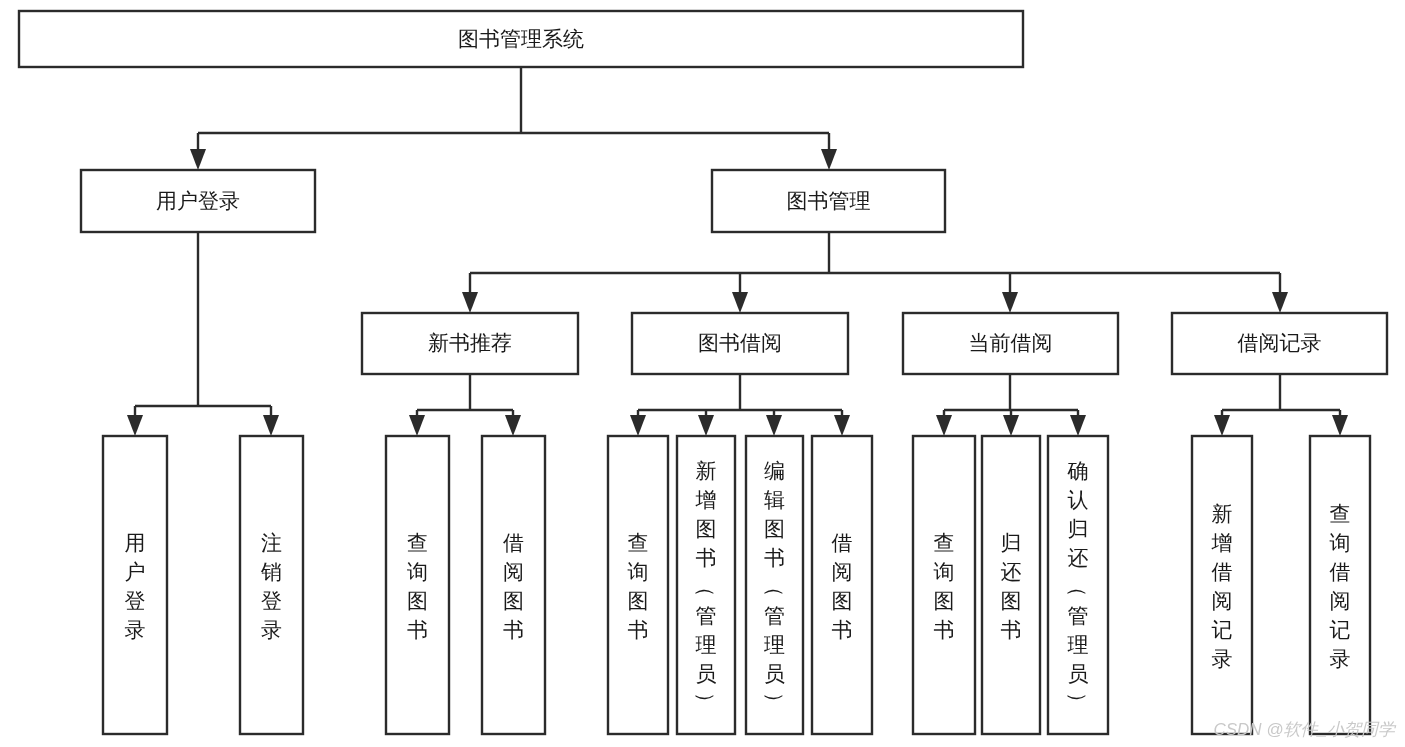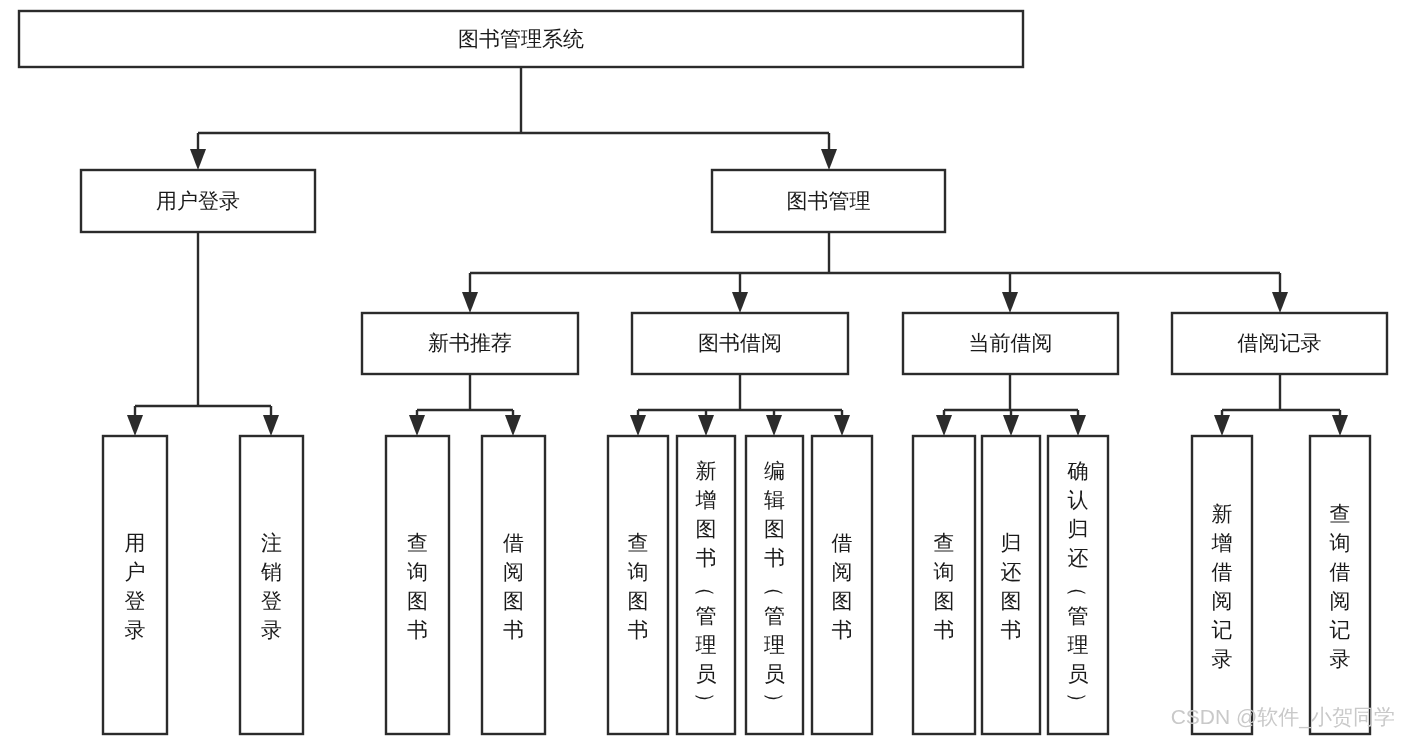--- a/index.html
+++ b/index.html
@@ -42,26 +42,27 @@
     stroke-width: 2.4;
     fill: none;
   }
   .arrow-head {
     fill: #2b2b2b;
     stroke: none;
   }
   .watermark {
     position: absolute;
     right: 10px;
-    bottom: 16px;
+    bottom: 6px;
     font-family: "Liberation Sans", "DejaVu Sans", sans-serif;
-    font-size: 21px;
+    font-size: 17px;
     color: #c9c9c9;
     white-space: nowrap;
     pointer-events: none;
+    font-style: italic;
   }
 </style>
 </head>
 <body>
 
 <svg id="diagram" viewBox="0 0 1405 747" xmlns="http://www.w3.org/2000/svg">
 
   <g>
 
     <path class="edge" d="M 521 67 L 521 133"></path>

